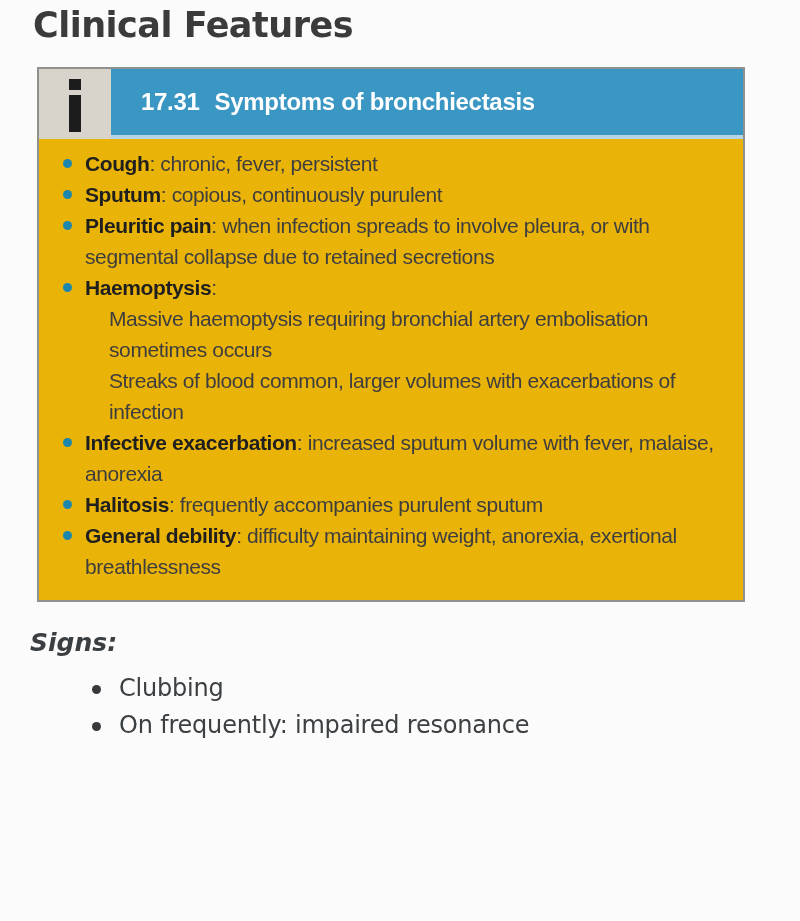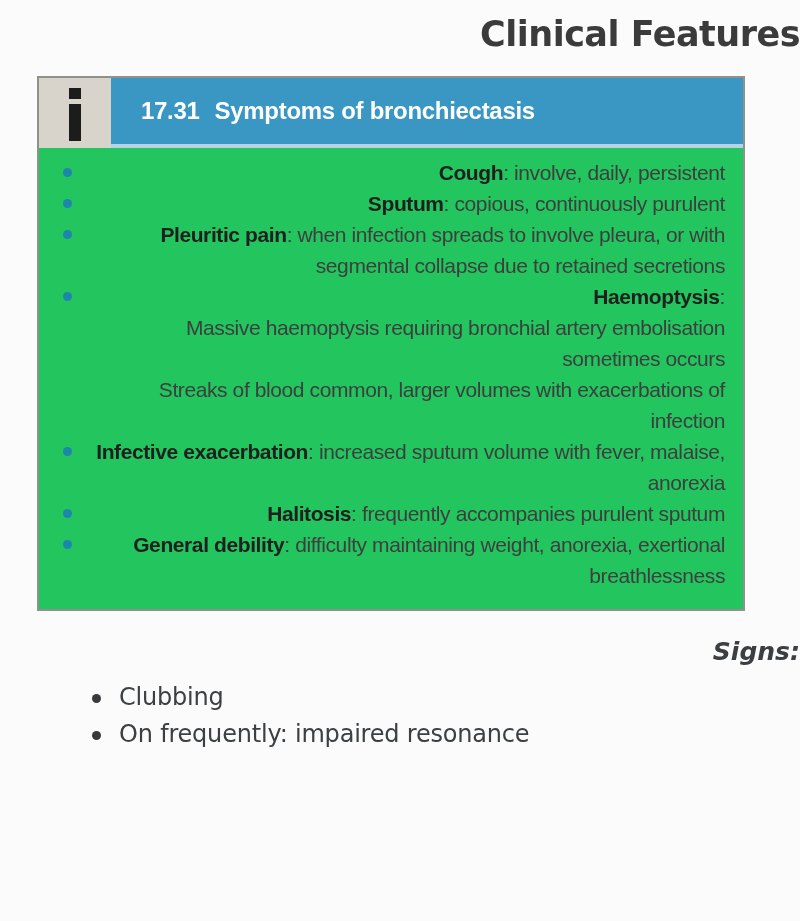--- a/index.html
+++ b/index.html
@@ -4,37 +4,37 @@
 <style>
   * { margin: 0; padding: 0; box-sizing: border-box; }
   html, body { background: #fbfbfb; }
   body {
     width: 800px;
     height: 921px;
     overflow: hidden;
     font-family: "Liberation Sans", sans-serif;
     color: #3a3a3a;
   }
-  .page { padding-top: 14px; text-align: right; }
+  .page { padding-top: 5px; }
 
   
   .page-title {
     font-family: "DejaVu Sans", sans-serif;
     font-weight: bold;
     font-size: 35px;
     letter-spacing: -0.5px;
     color: #3b3b3b;
     margin: 0 0 22px 33px;
   }
 
   
   .infobox {
     width: 708px;
     margin-left: 37px;
-    background: #22c55e;
+    background: #eab308;
     border: 2px solid #8f918f;
   }
   .infobox-header {
     display: flex;
     height: 70px;
   }
   .icon-cell {
     width: 72px;
     flex: 0 0 72px;
     background: #d8d4cc;
@@ -158,21 +158,21 @@
         <span class="box-number">17.31</span>
         <span class="box-title">Symptoms of bronchiectasis</span>
       </div>
     </header>
 
     <div class="infobox-body">
       <ul>
 
         <li>
           <span class="blue-bullet"></span>
-          <div class="li-text"><b>Cough</b><span>: involve, daily, persistent</span></div>
+          <div class="li-text"><b>Cough</b><span>: chronic, fever, persistent</span></div>
         </li>
 
         <li>
           <span class="blue-bullet"></span>
           <div class="li-text"><b>Sputum</b><span>: copious, continuously purulent</span></div>
         </li>
 
         <li>
           <span class="blue-bullet"></span>
           <div class="li-text"><b>Pleuritic pain</b><span>: when infection spreads to involve pleura, or with segmental collapse due to retained secretions</span></div>

